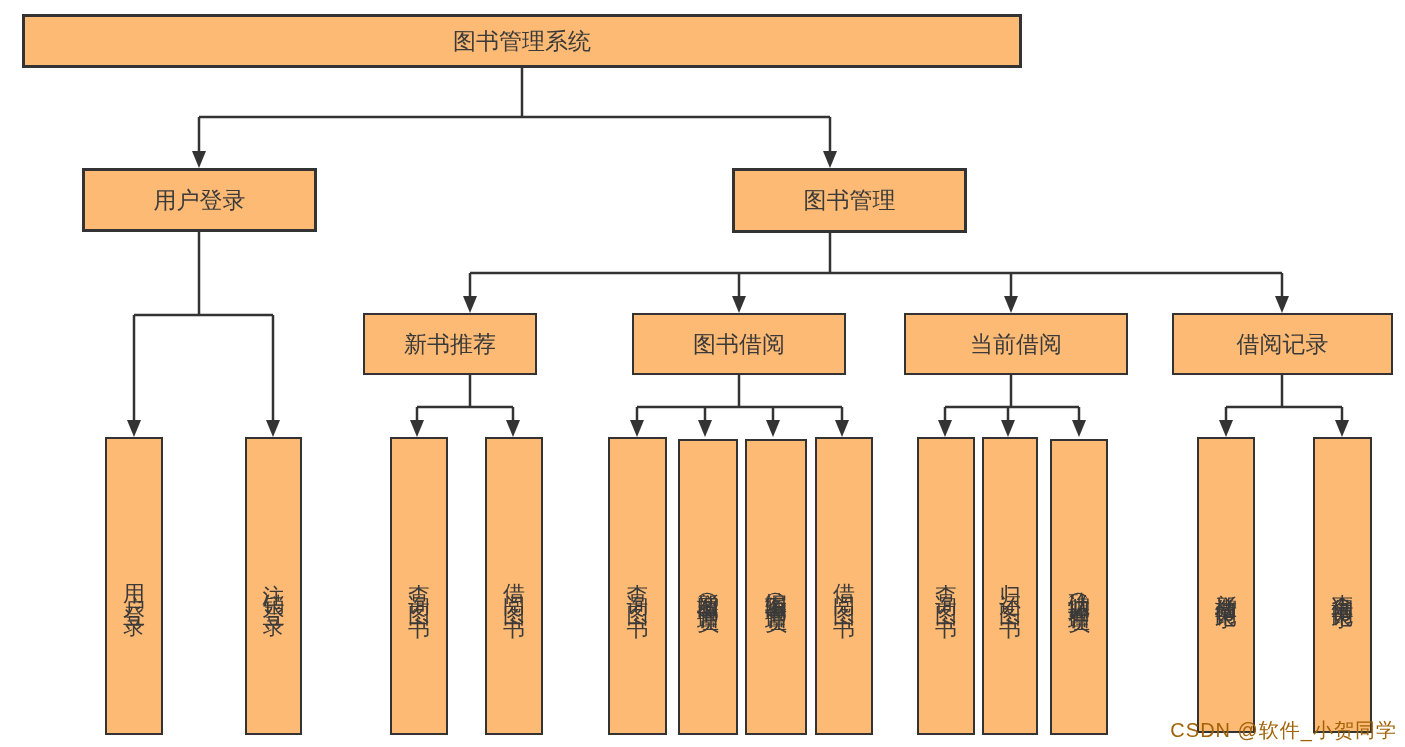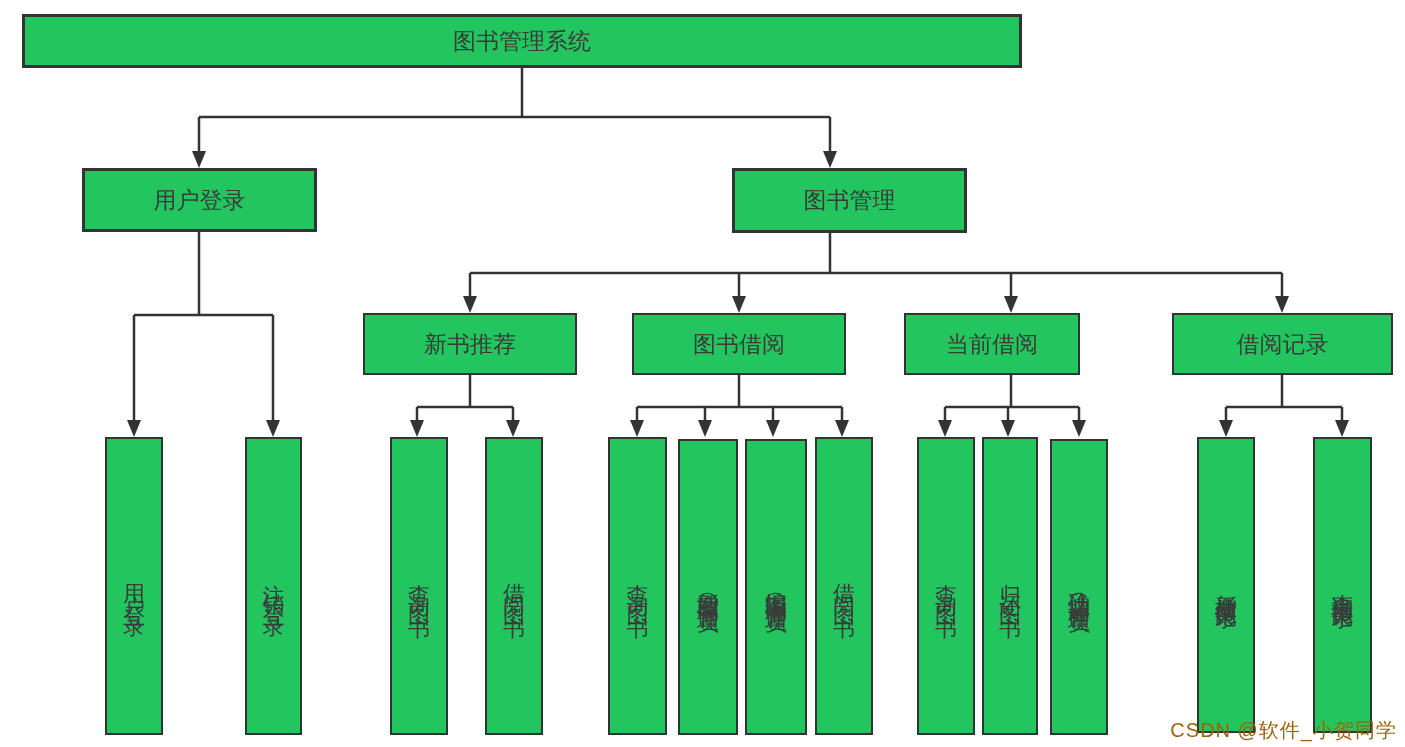--- a/index.html
+++ b/index.html
@@ -7,21 +7,21 @@
     position:relative;
     width:1405px;height:747px;
     background:#ffffff;
     overflow:hidden;
     font-family:"Liberation Sans","DejaVu Sans",sans-serif;
   }
   #wires{position:absolute;left:0;top:0;width:1405px;height:747px;}
   .box{
     position:absolute;
     box-sizing:border-box;
-    background:#22c55e;
+    background:#fdba74;
     border:2px solid #333333;
     color:#3a3a3a;
     display:flex;align-items:center;justify-content:center;
     text-align:center;
     white-space:nowrap;
   }
   .lvl1{border-width:3px;font-size:23px;}
   .lvl2{border-width:3px;font-size:23px;}
   .lvl3{border-width:2px;font-size:23px;}
   .leaf{
@@ -109,23 +109,23 @@
       <polygon points="1219,420 1233,420 1226,437"></polygon>
       <polygon points="1335,420 1349,420 1342,437"></polygon>
     </g>
   </svg>
 
   <div class="box lvl1" style="left:22px;top:14px;width:1000px;height:54px;">图书管理系统</div>
 
   <div class="box lvl2" style="left:82px;top:168px;width:235px;height:64px;">用户登录</div>
   <div class="box lvl2" style="left:712px;top:168px;width:235px;height:65px;margin-left:20px;">图书管理</div>
 
-  <div class="box lvl3" style="left:363px;top:313px;width:214px;height:62px;">新书推荐</div>
+  <div class="box lvl3" style="left:363px;top:313px;width:174px;height:62px;">新书推荐</div>
   <div class="box lvl3" style="left:632px;top:313px;width:214px;height:62px;">图书借阅</div>
-  <div class="box lvl3" style="left:904px;top:313px;width:176px;height:62px;">当前借阅</div>
+  <div class="box lvl3" style="left:904px;top:313px;width:224px;height:62px;">当前借阅</div>
   <div class="box lvl3" style="left:1172px;top:313px;width:221px;height:62px;">借阅记录</div>
 
   <div class="box leaf" style="left:105px;top:437px;width:58px;height:298px;">用户登录</div>
   <div class="box leaf" style="left:245px;top:437px;width:57px;height:298px;">注销登录</div>
 
   <div class="box leaf" style="left:390px;top:437px;width:58px;height:298px;">查询图书</div>
   <div class="box leaf" style="left:485px;top:437px;width:58px;height:298px;">借阅图书</div>
 
   <div class="box leaf" style="left:608px;top:437px;width:59px;height:298px;">查询图书</div>
   <div class="box leaf tight" style="left:678px;top:439px;width:60px;height:296px;">新增图书（管理员）</div>

